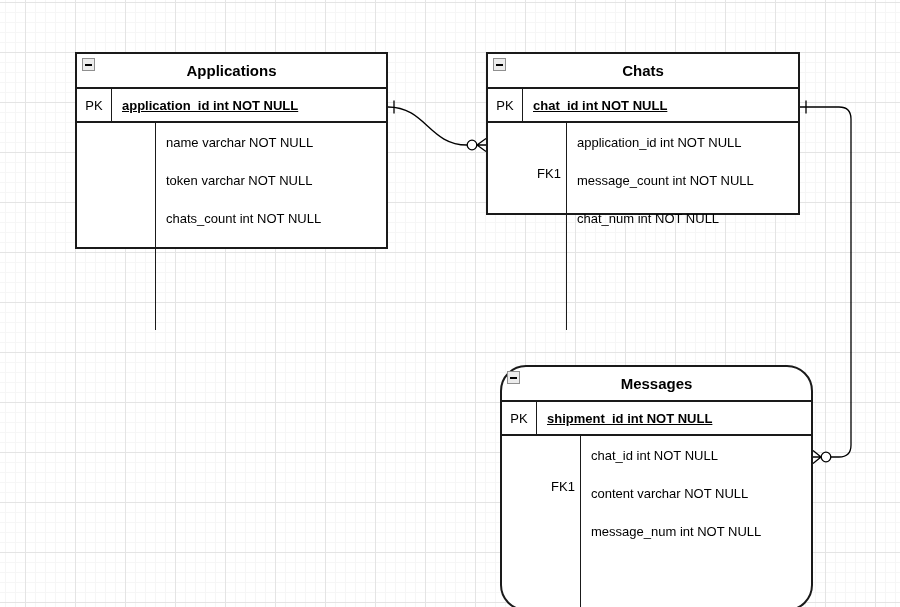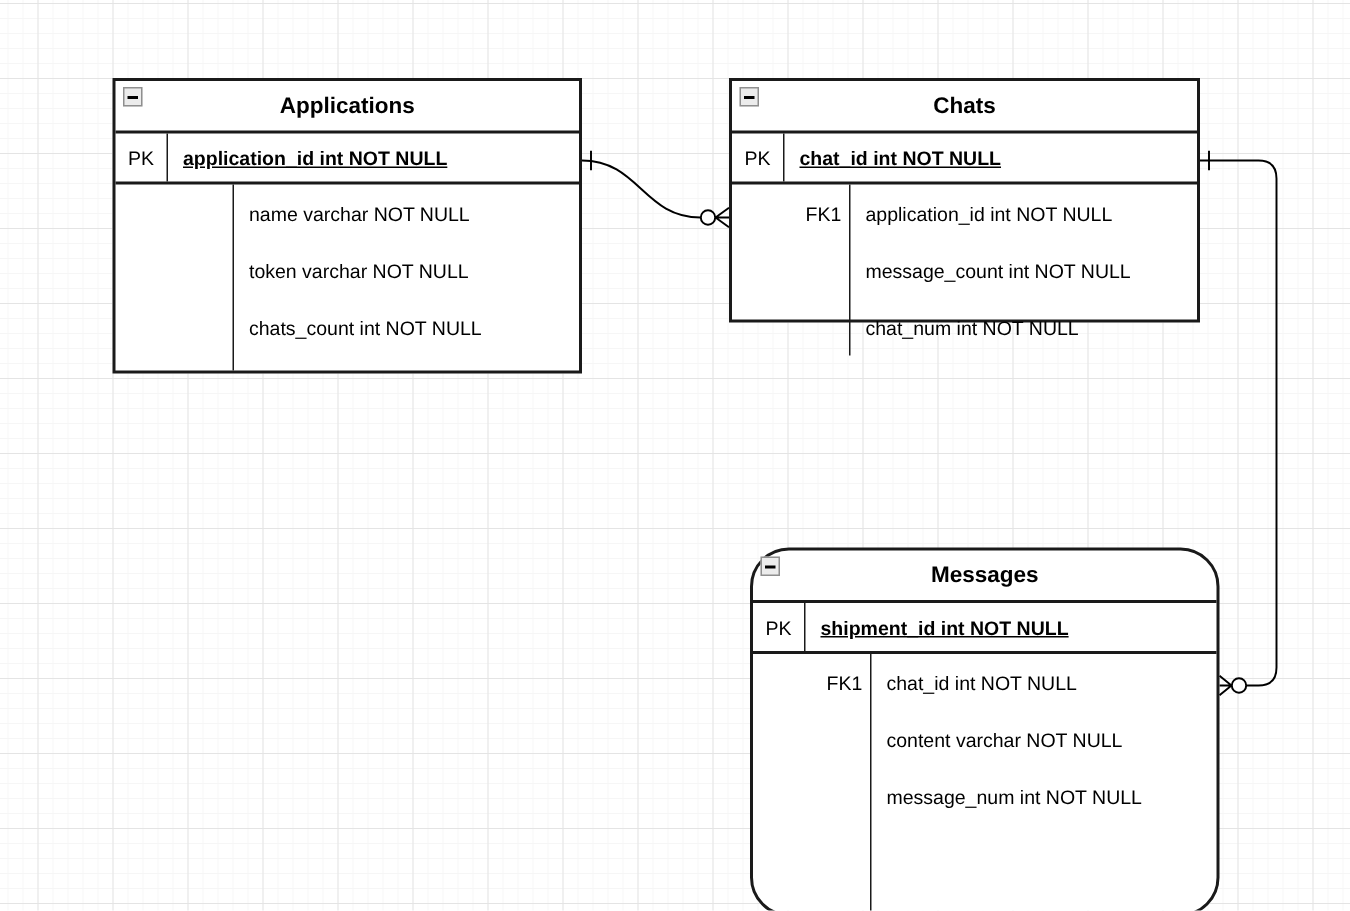--- a/index.html
+++ b/index.html
@@ -86,20 +86,21 @@
     display: flex;
     flex-direction: column;
   }
   .body-key-cell {
     height: 38px;
     flex: none;
     display: flex;
     align-items: center;
     justify-content: center;
     font-size: 13px;
+    margin-top: 31px;
   }
   .body-fields { flex: 1; display: flex; flex-direction: column; }
   .body-field-cell {
     height: 38px;
     flex: none;
     display: flex;
     align-items: center;
     padding-left: 10px;
     font-size: 13px;
     white-space: nowrap;

